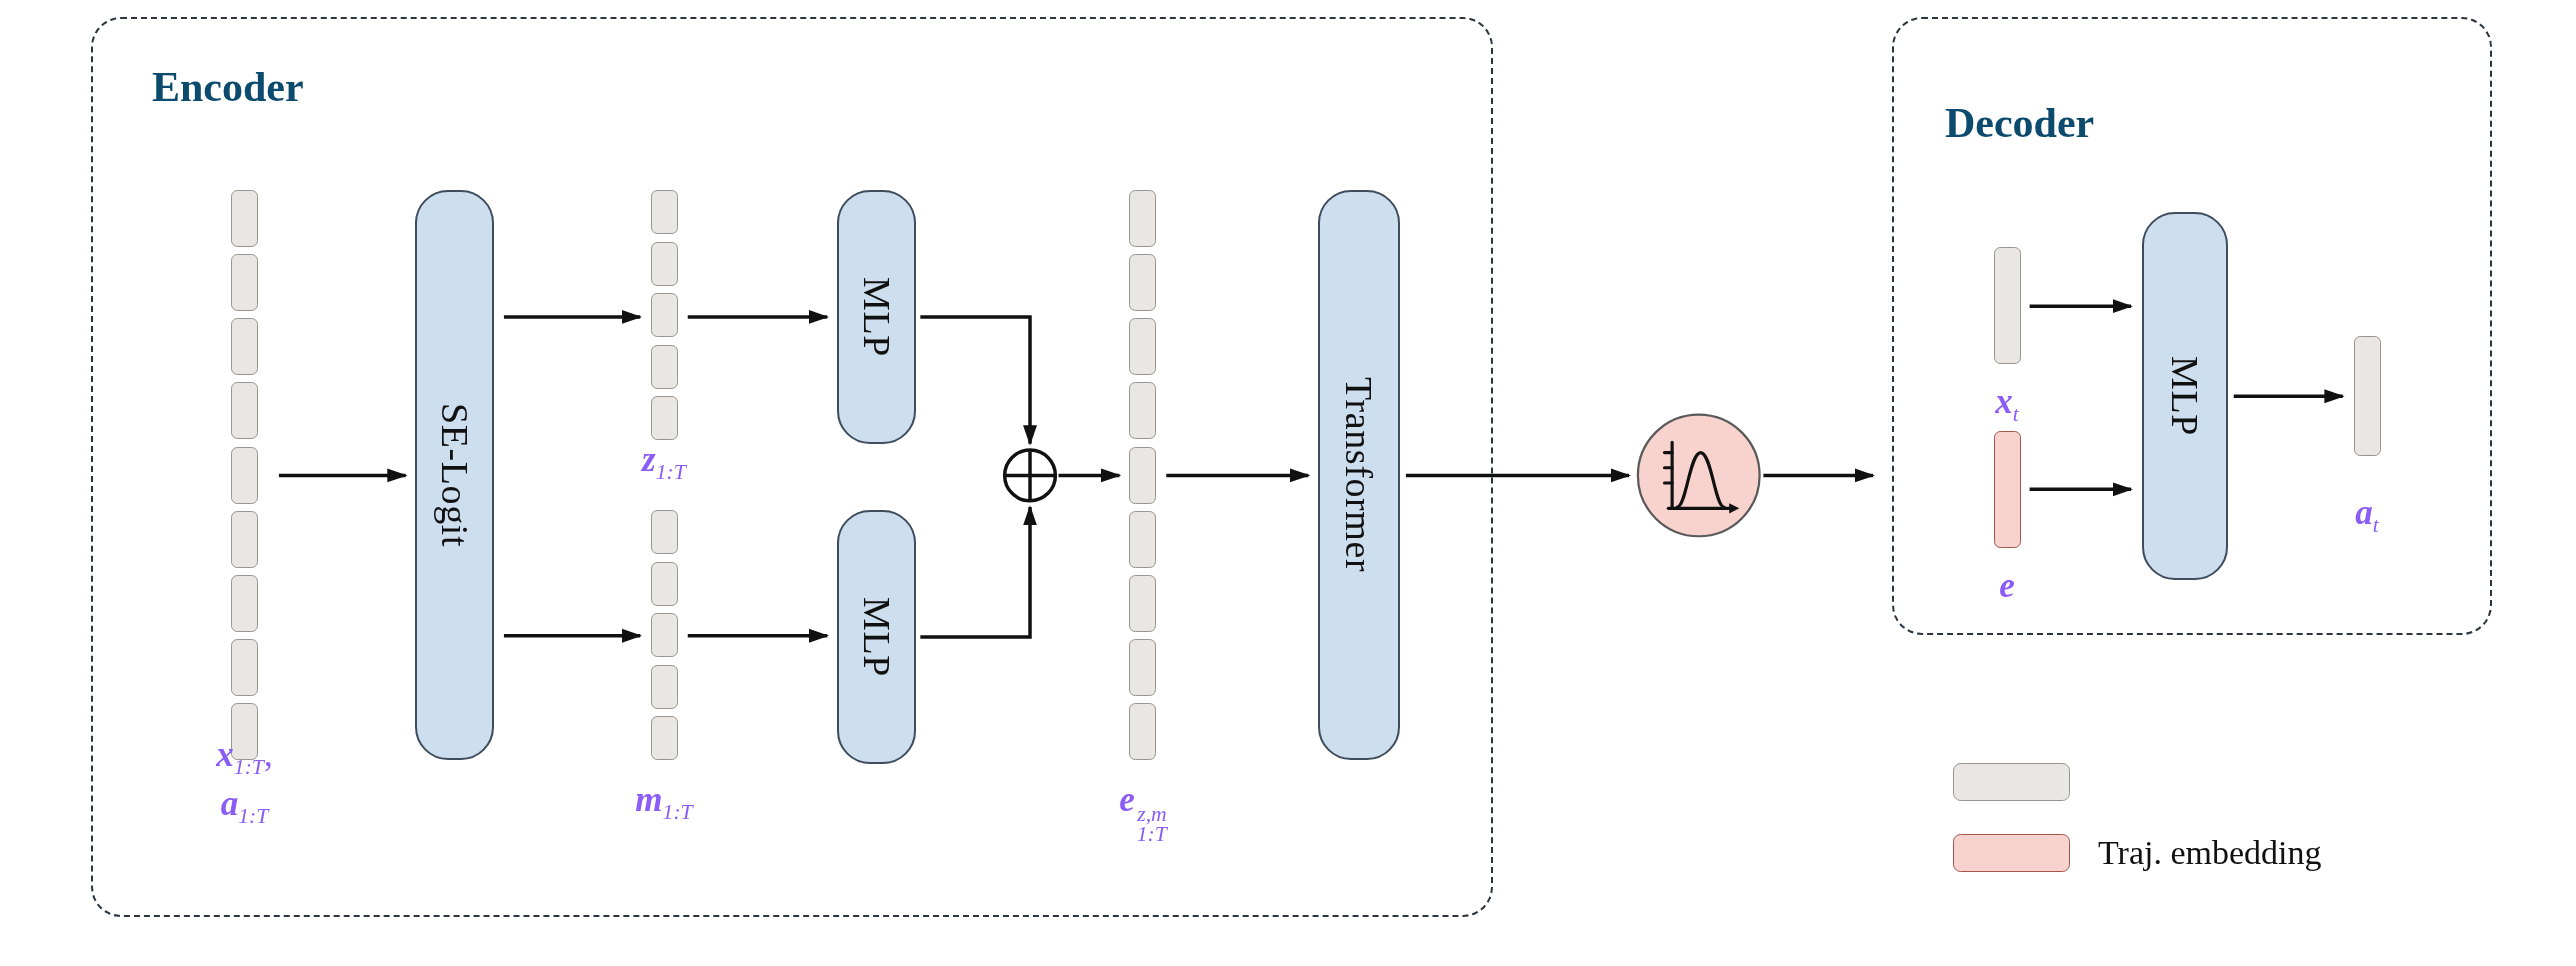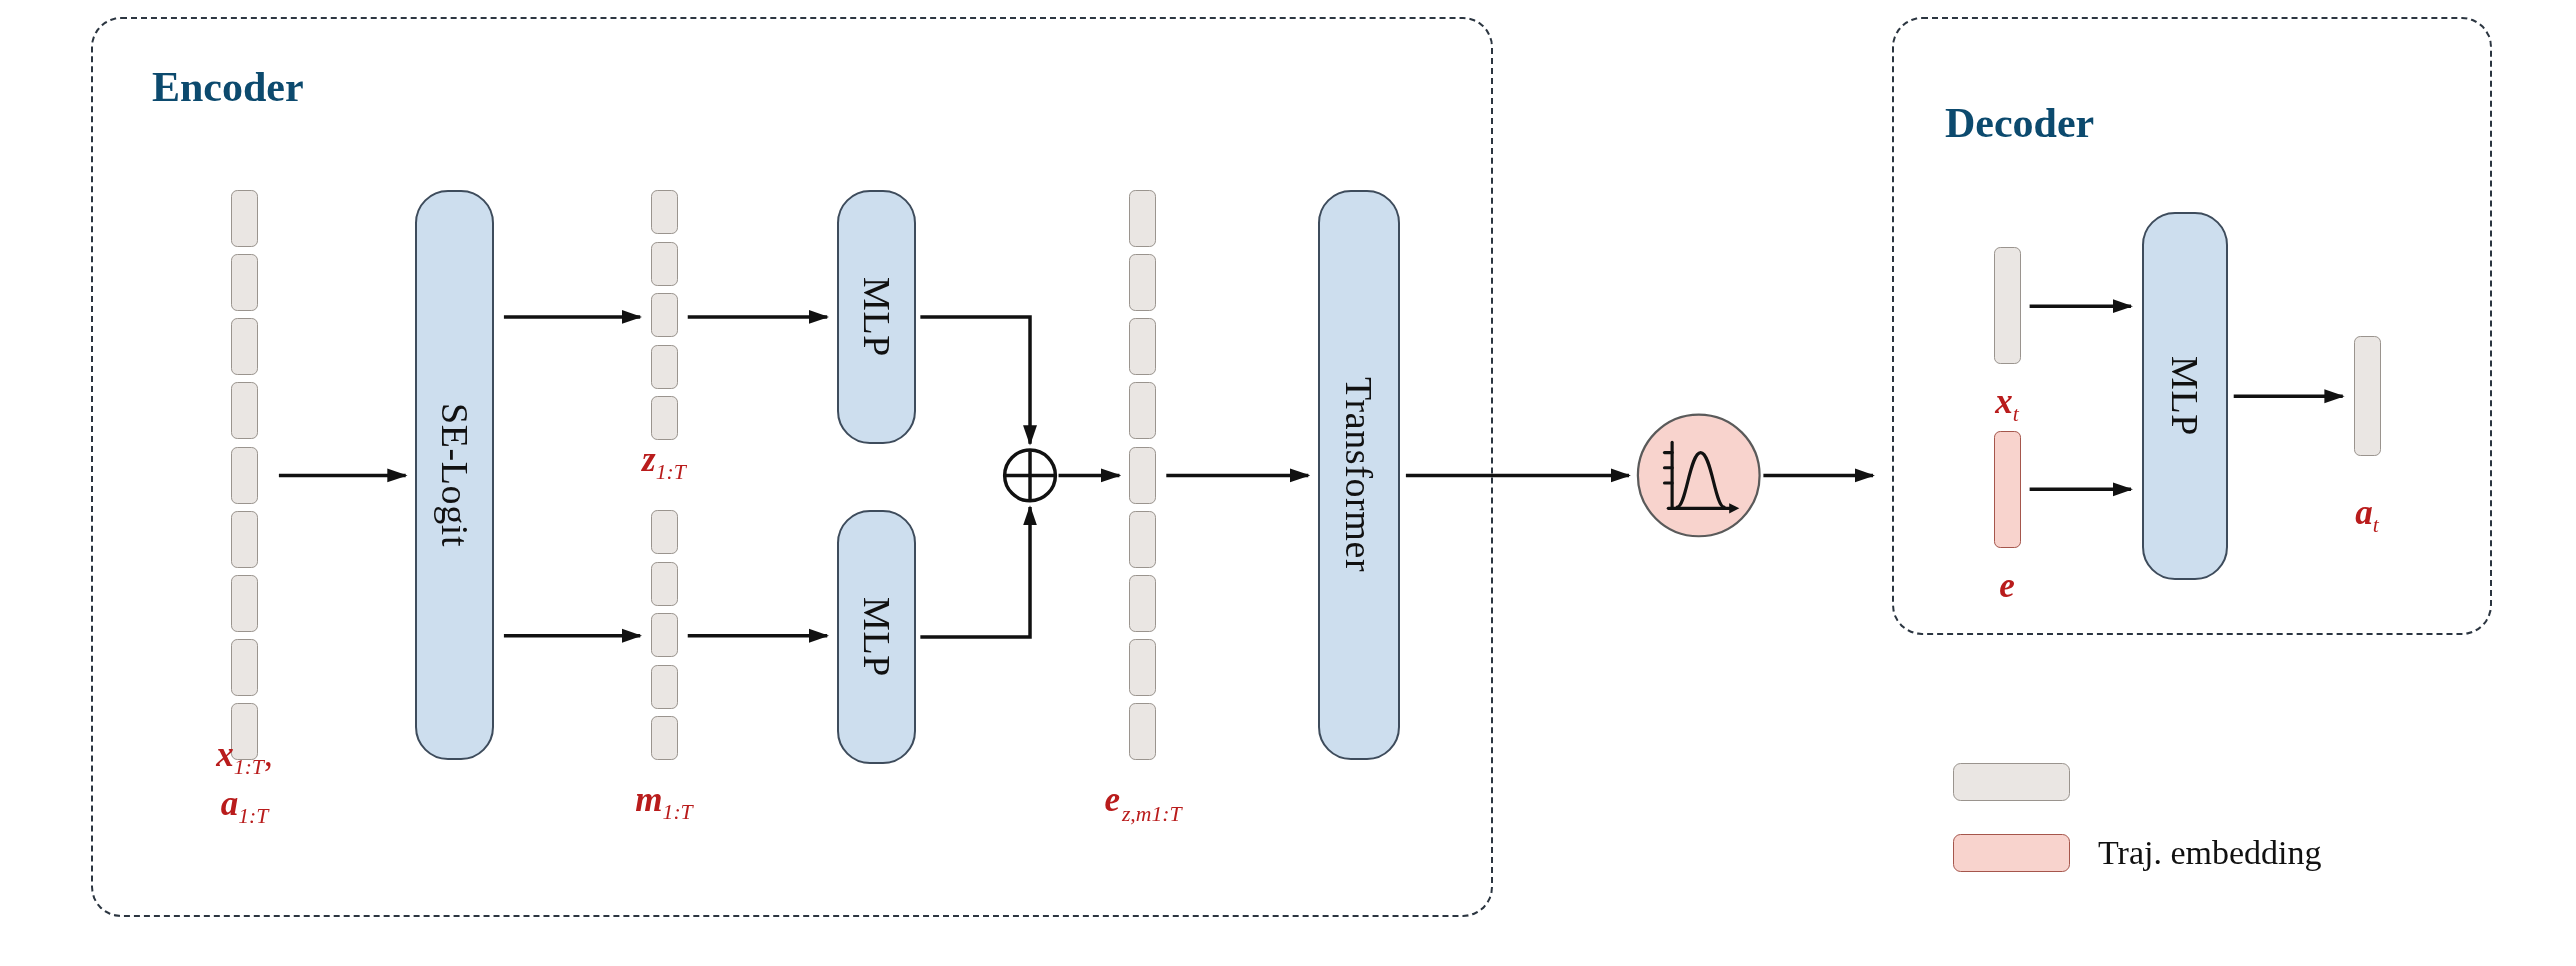--- a/index.html
+++ b/index.html
@@ -36,24 +36,24 @@
                  border-radius:6.3px; box-sizing:border-box;}
   .stack.small .token {height:44px;}
 
   .stoken {position:absolute; width:27px; height:117px; border-radius:6.3px; box-sizing:border-box;}
   .stoken.gray {background:var(--token-fill); border:1.9px solid var(--token-border);}
   .stoken.pink {background:var(--traj-fill); border:1.9px solid var(--traj-border);}
   #tok-xt {left:1994px; top:247px;}
   #tok-e  {left:1994px; top:431px;}
   #tok-at {left:2354px; top:336px; height:120px;}
 
-  .mlabel {position:absolute; font-size:35px; color:#b91c1c; text-align:center; font-style:italic; line-height:1.3;}
+  .mlabel {position:absolute; font-size:35px; color:#8b5cf6; text-align:center; font-style:italic; line-height:1.3;}
   .mlabel .mvar {font-weight:bold;}
   .mlabel sub {font-size:62%;}
-  .supsub {display:inline-flex; line-height:0.95; font-size:62%;
+  .supsub {display:inline-flex; flex-direction:column; line-height:0.95; font-size:62%;
            text-align:right; margin-left:1.9px; vertical-align:-0.45em;}
   .supsub .msup, .supsub .msub2 {display:block;}
   #label-input {left:162px; top:732px; width:165px;}
   #label-z {left:602px; top:437px; width:124px;}
   #label-m {left:602px; top:777px; width:124px;}
   #label-e {left:1070px; top:777px; width:146px;}
   #label-q {left:1572px; top:555px; width:254px; font-size:38px;}
   #label-xt {left:1964px; top:379px; width:86px;}
   #label-edec {left:1964px; top:563px; width:86px;}
   #label-at {left:2324px; top:490px; width:86px;font-style:italic;}

